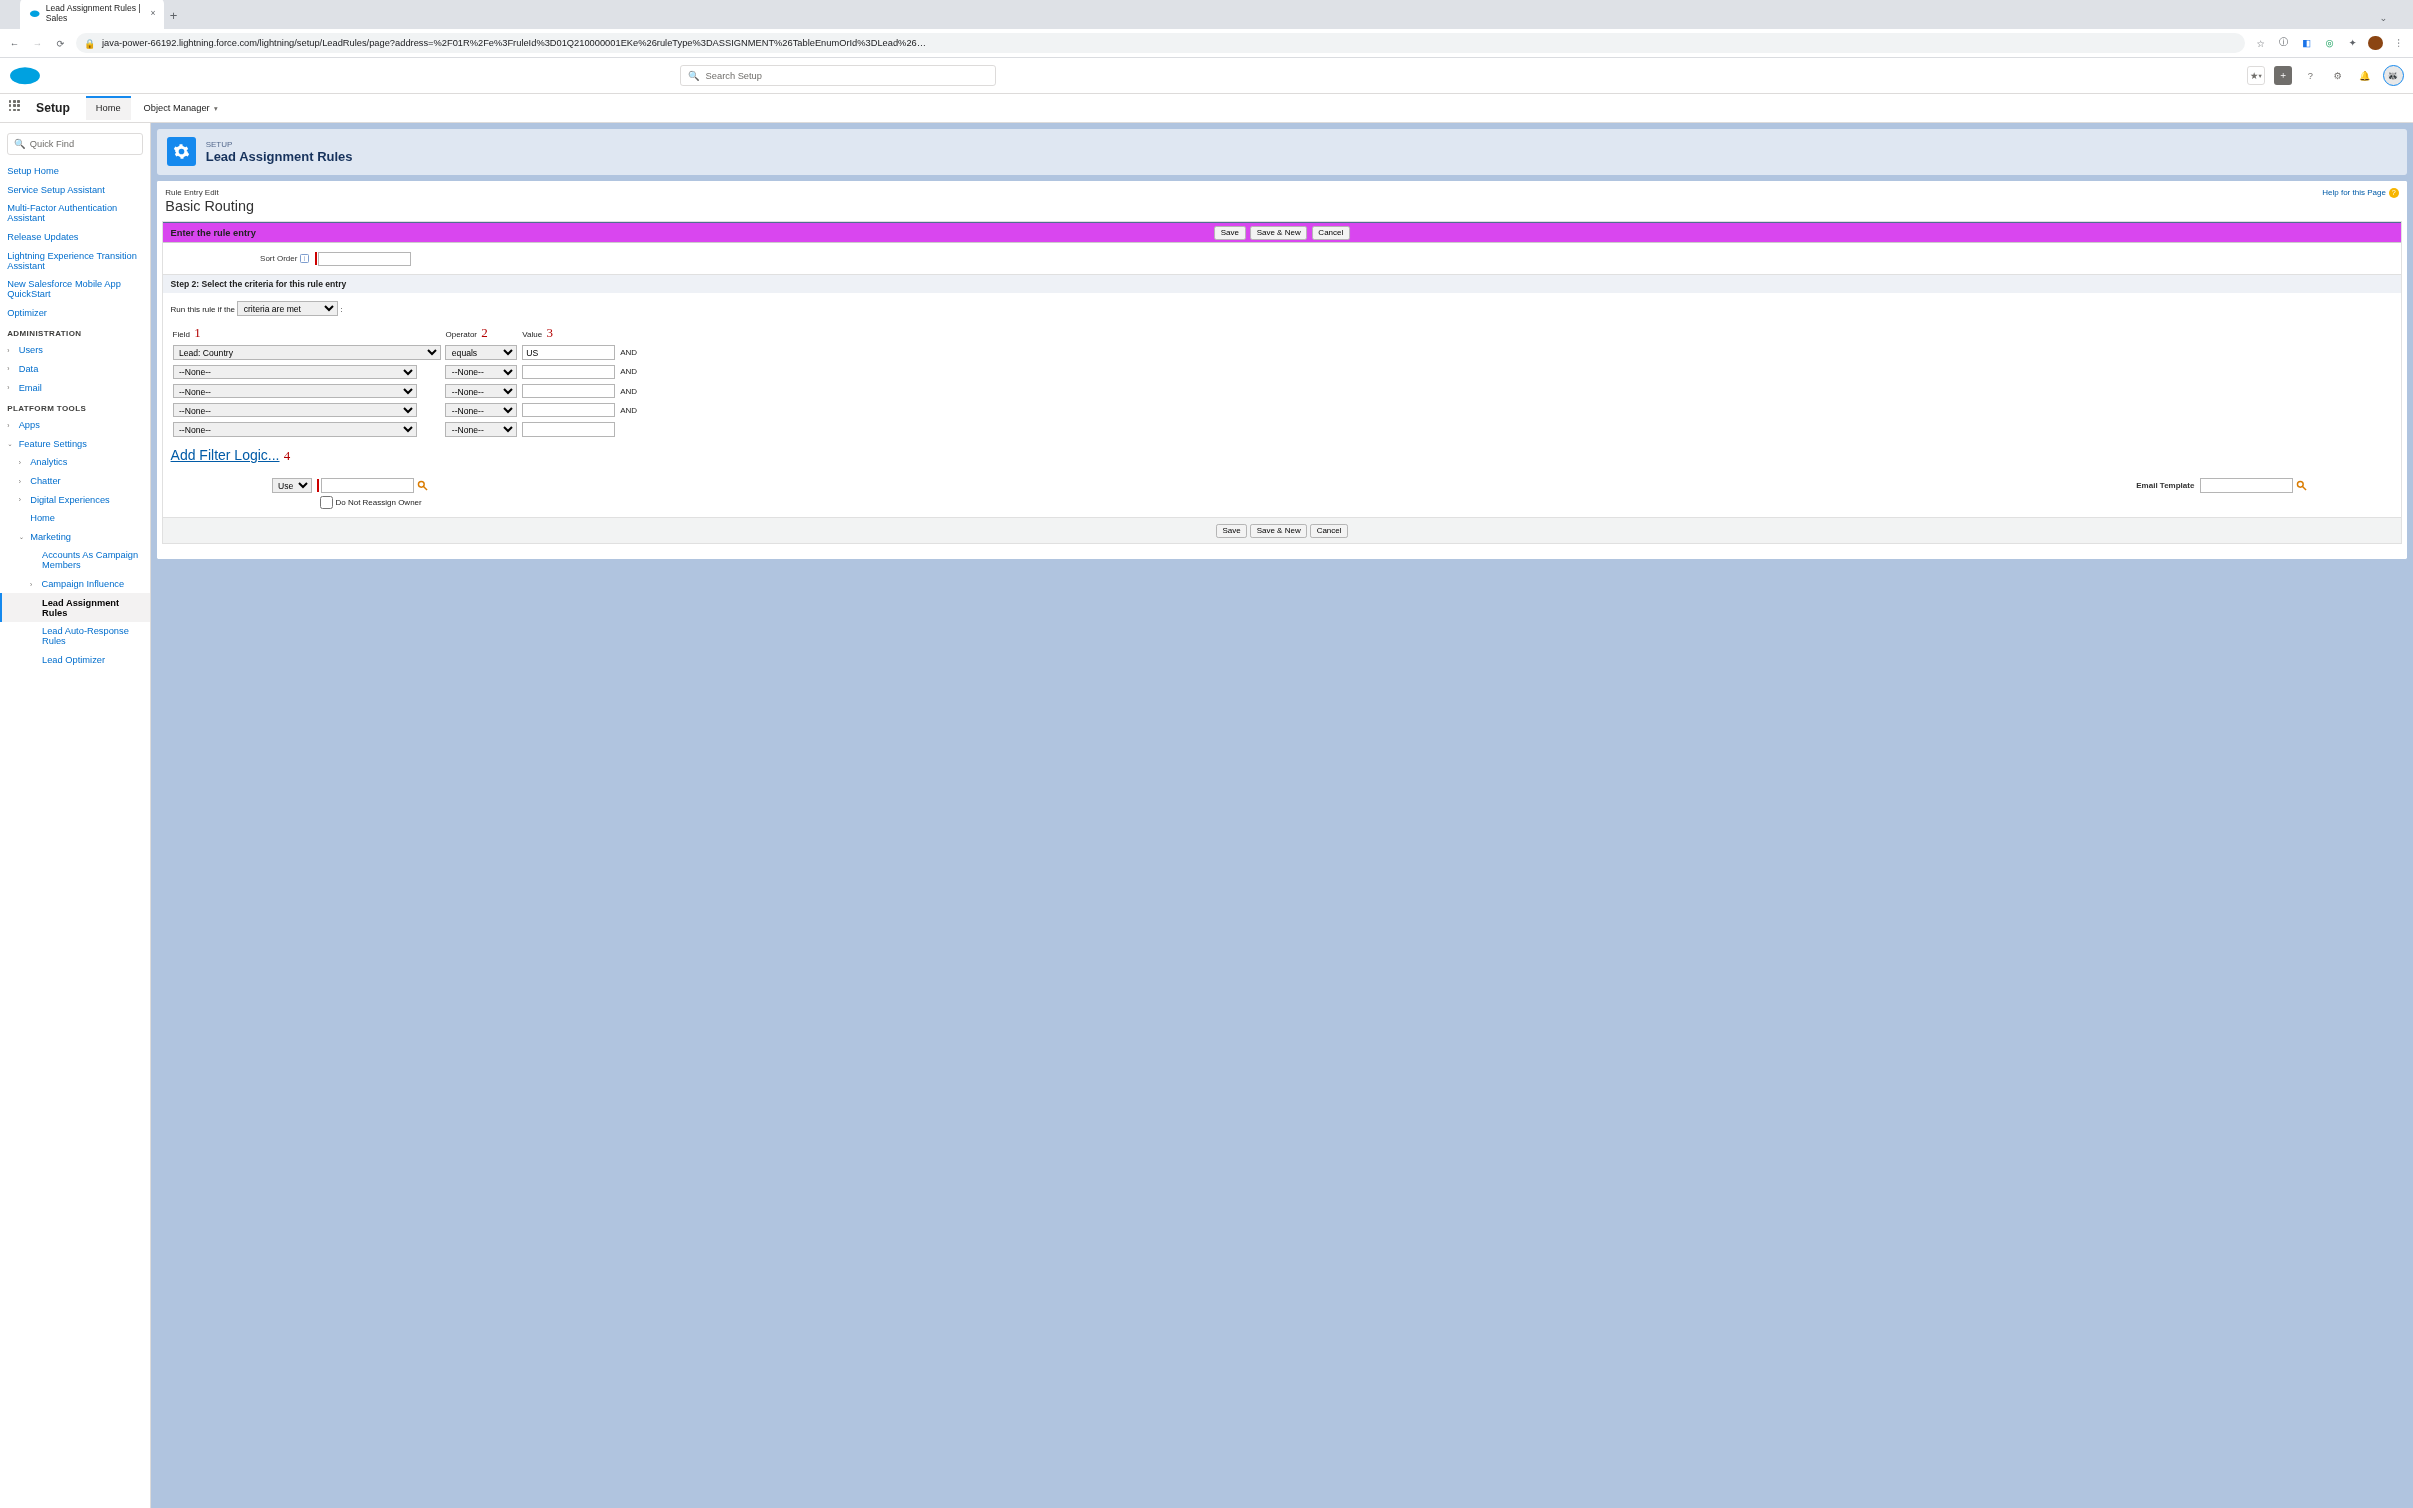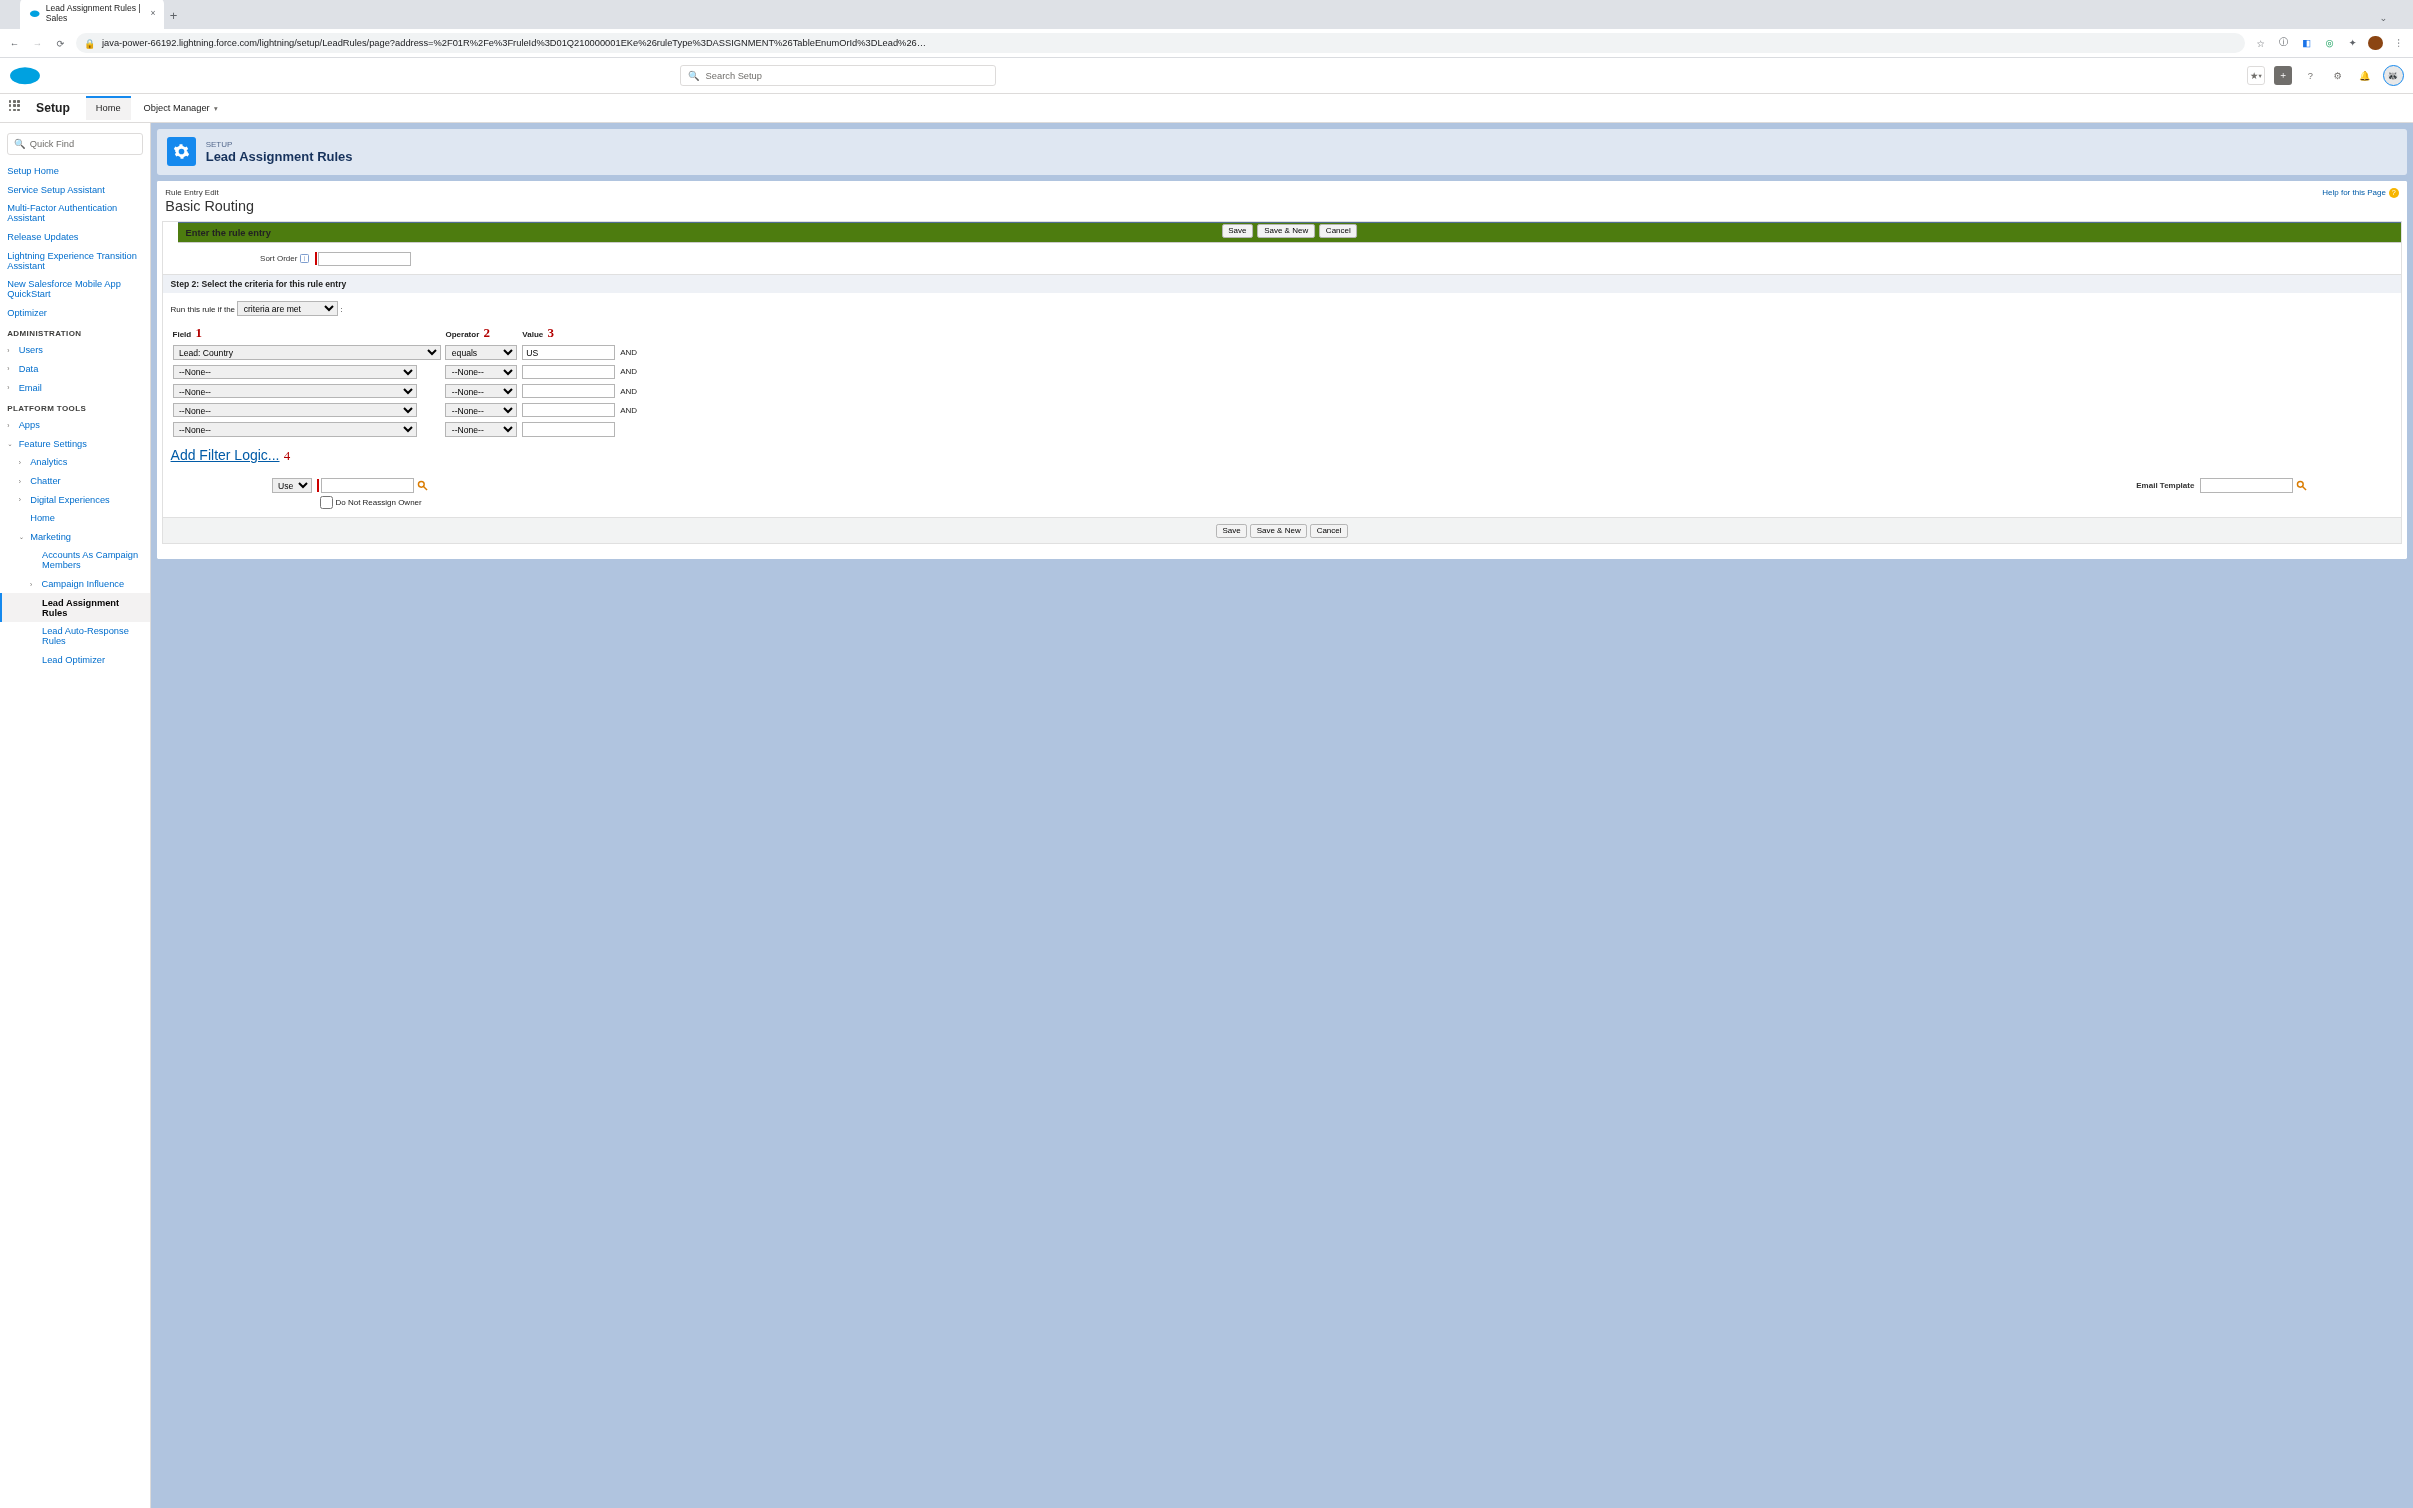--- a/index.html
+++ b/index.html
@@ -49,37 +49,37 @@
 .hero-text .kicker { font-size: 8px; color: #54698d; text-transform:uppercase; }
 .hero-text .title { font-size: 13px; font-weight: 700; color: #16325c; }
 
 .content-card { background: #fff; margin: 0 5.7px 5.7px 5.7px; border-radius: 1.4px; padding: 0 0 14.4px 0; }
 .classic { font-family: Arial, Helvetica, sans-serif; font-size: 8.6px; color: #333; padding: 7.2px 8.6px 0 8.6px;}
 .classic .help { float: right; color: #015ba7; cursor: pointer; font-size:8px;}
 .classic .help-icon { display:inline-block; width:10px; height:10px; background:#f7b500; border-radius:50%; color:#fff; text-align:center; line-height:10px; font-size:7.2px; margin-left:2.9px;}
 .classic .crumb { font-size: 8px; color: #333; }
 .classic h2 { font-size: 14.4px; font-weight: 400; margin: 1.4px 0 7.2px; }
 
-.pbHeader { background: #4d7c0f; border-top: 1.4px solid #506e91; border-bottom: 0.7px solid #ccc; padding: 4.3px 7.2px; display:flex; align-items:flex-end;margin-left:15px;}
+.pbHeader { background: #d946ef; border-top: 1.4px solid #506e91; border-bottom: 0.7px solid #ccc; padding: 4.3px 7.2px; display:flex; align-items:center;}
 .pbHeader .pbTitle { font-weight:700; font-size:9.3px; }
 .pbButtons { margin-left: auto; position:absolute; left:50%; transform:translateX(-50%); display:flex; gap:4.3px;}
 .pbHeader { position: relative;}
 .btn { background: #f3f3f3; border: 0.7px solid #b5b5b5; border-radius: 2.2px; padding: 1.4px 5.7px; font-size: 8px; cursor:pointer;}
 .pbSubheader { background: #eef1f6; padding: 3.6px 7.2px; font-weight:700; font-size:8.6px; border-top:0.7px solid #e0e0e0;}
 .required-info { float:right; font-weight:400; font-size:8px;}
 .req-bar-demo { display:inline-block; width:2.2px; height:8.6px; background:#c00; vertical-align:middle; margin-right:2.9px;}
 .pbBody { padding: 5.7px 7.2px; }
 .form-row { display: flex; align-items: center; margin: 2.9px 0; }
 .form-label { width: 144px; text-align: right; padding-right: 5.7px; font-size:8px; color:#333;}
 .req-bar { width: 2.2px; height: 13px; background: #c00; margin-right: 1.4px; }
 input[type=text].tin { border:0.7px solid #b5b5b5; padding:1.4px 2.9px; font-size:8.6px; height:14.4px;}
 select.tin { border:0.7px solid #b5b5b5; padding:0.7px 1.4px; font-size:8.6px; height:14.4px; background:#efefef;}
 .info-icon { display:inline-block; width:8.6px; height:8.6px; border:0.7px solid #7d9dce; color:#7d9dce; font-size:6.5px; text-align:center; line-height:8.6px; border-radius:1.4px; margin-left:2.9px;}
 .criteria-table { margin-top: 4.3px; }
-.criteria-table th { text-align:left; font-size:8px; font-weight:700; padding: 1.4px 2.9px 1.4px 0;}
+.criteria-table th { text-align:left; font-size:8px; font-weight:400; padding: 1.4px 2.9px 1.4px 0;}
 .criteria-table td { padding: 1.4px 2.9px 1.4px 0; font-size:8px;}
 .and { font-size:8px; padding-left:7.2px;}
 .num-ann { color:#b30000; font-family: 'Times New Roman', serif; font-size:13px; margin-left:4.3px;}
 .afl { color:#015ba7; text-decoration:underline; cursor:pointer; font-size:14px; display:inline-block; margin-top:7px;}
 .lookup-icon { display:inline-block; width:11.5px; height:11.5px; vertical-align:middle; margin-left:2.9px;}
 .footer-btns { text-align:center; padding:5.7px 0;}
 .bordered-box { border:0.7px solid #e0e0e0;}
 </style>
 </head>
 <body>

